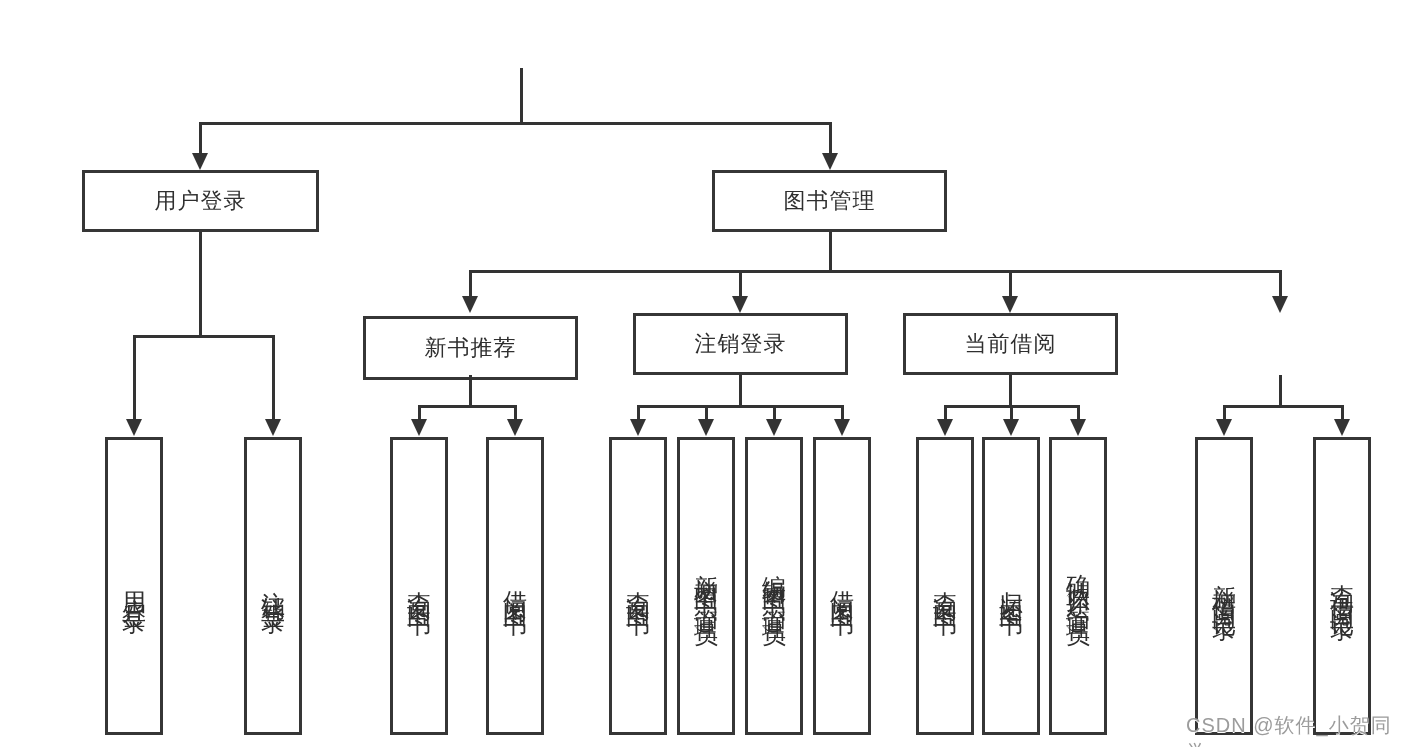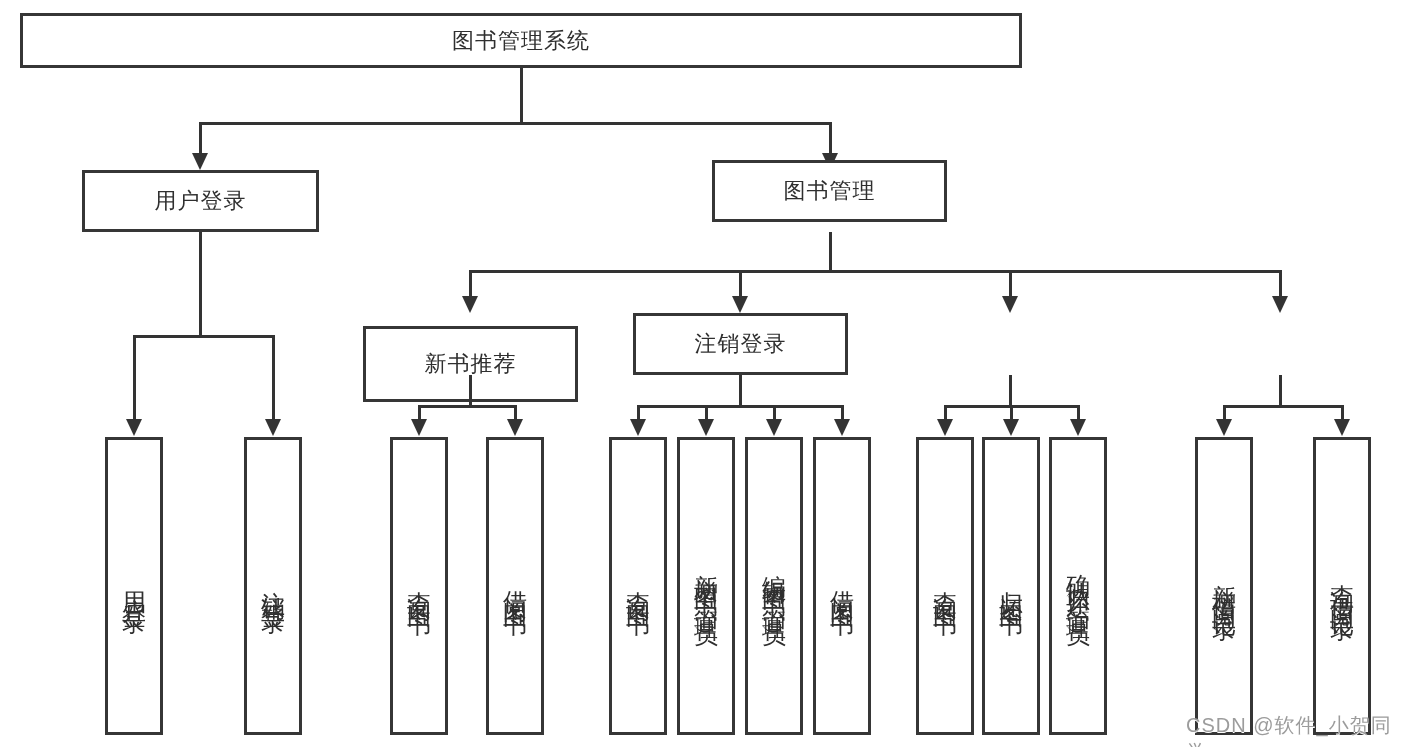--- a/index.html
+++ b/index.html
@@ -31,35 +31,32 @@
         border-left:8px solid transparent; border-right:8px solid transparent;
         border-top:17px solid #333333; }
   .wm { position:absolute; left:1186px; top:712px; font-size:20px;
         color:#9c9c9c; letter-spacing:1px; text-shadow:0 1px 0 #ffffff; }
 </style>
 </head>
 <body>
 
 <div class="stage">
 
-  <div class="hb" style="left:20px; top:13px; width:1002px; height:55px;">
-    <span>图书管理系统</span>
-  </div>
 
   <div class="vl" style="left:520px; top:68px; height:54px;"></div>
   <div class="hl" style="left:199px; top:122px; width:633px;"></div>
   <div class="vl" style="left:199px; top:122px; height:32px;"></div>
   <div class="ar" style="left:192px; top:153px;"></div>
   <div class="vl" style="left:829px; top:122px; height:32px;"></div>
   <div class="ar" style="left:822px; top:153px;"></div>
 
   <div class="hb" style="left:82px; top:170px; width:237px; height:62px;">
     <span>用户登录</span>
   </div>
-  <div class="hb" style="left:712px; top:160px; width:235px; height:62px;">
+  <div class="hb" style="left:712px; top:170px; width:235px; height:62px;">
     <span>图书管理</span>
   </div>
 
   <div class="vl" style="left:199px; top:232px; height:103px;"></div>
   <div class="hl" style="left:133px; top:335px; width:142px;"></div>
   <div class="vl" style="left:133px; top:335px; height:84px;"></div>
   <div class="ar" style="left:126px; top:419px;"></div>
   <div class="vl" style="left:272px; top:335px; height:84px;"></div>
   <div class="ar" style="left:265px; top:419px;"></div>
 
@@ -67,25 +64,28 @@
   <div class="hl" style="left:469px; top:270px; width:813px;"></div>
   <div class="vl" style="left:469px; top:270px; height:26px;"></div>
   <div class="ar" style="left:462px; top:296px;"></div>
   <div class="vl" style="left:739px; top:270px; height:26px;"></div>
   <div class="ar" style="left:732px; top:296px;"></div>
   <div class="vl" style="left:1009px; top:270px; height:26px;"></div>
   <div class="ar" style="left:1002px; top:296px;"></div>
   <div class="vl" style="left:1279px; top:270px; height:26px;"></div>
   <div class="ar" style="left:1272px; top:296px;"></div>
 
-  <div class="hb" style="left:363px; top:326px; width:215px; height:76px;">
+  <div class="hb" style="left:363px; top:316px; width:215px; height:64px;">
     <span>新书推荐</span>
   </div>
   <div class="hb" style="left:633px; top:313px; width:215px; height:62px;">
     <span>注销登录</span>
+  </div>
+  <div class="hb" style="left:903px; top:313px; width:215px; height:62px;">
+    <span>当前借阅</span>
   </div>
 
   <div class="vl" style="left:469px; top:375px; height:30px;"></div>
   <div class="hl" style="left:418px; top:405px; width:99px;"></div>
   <div class="vl" style="left:418px; top:405px; height:14px;"></div>
   <div class="ar" style="left:411px; top:419px;"></div>
   <div class="vl" style="left:514px; top:405px; height:14px;"></div>
   <div class="ar" style="left:507px; top:419px;"></div>
 
   <div class="vl" style="left:739px; top:375px; height:30px;"></div>

